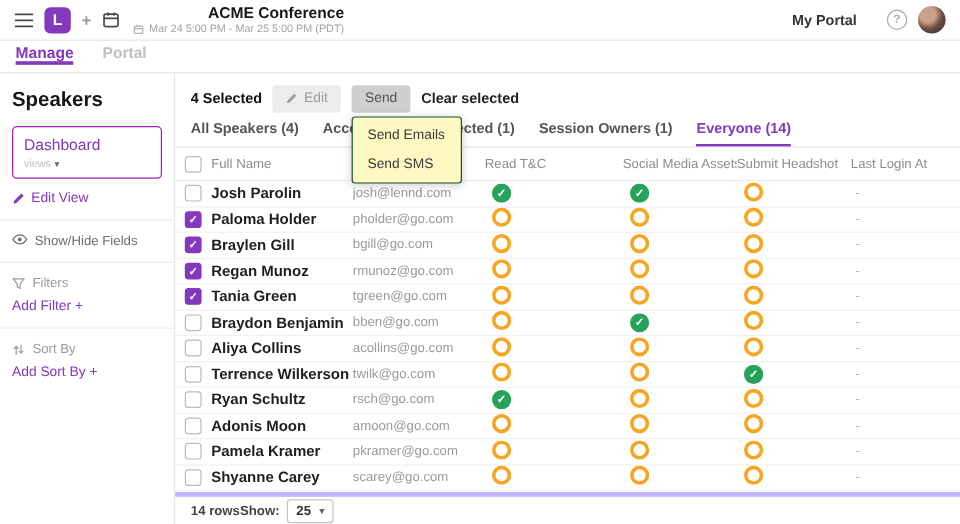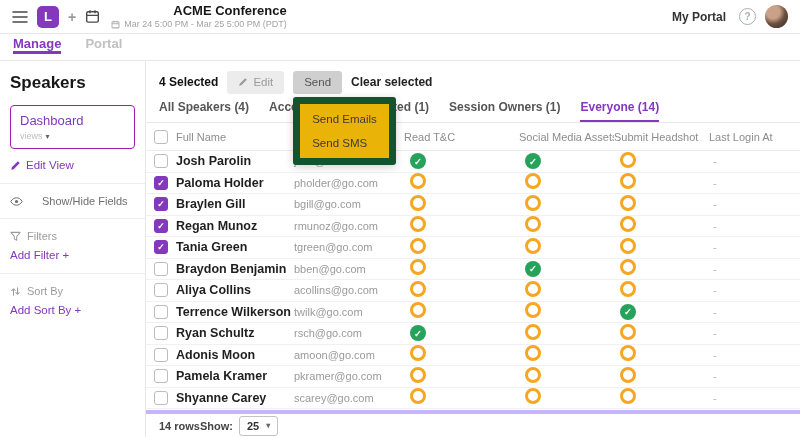--- a/index.html
+++ b/index.html
@@ -8,49 +8,49 @@
   body{font-family:"Liberation Sans",sans-serif;background:#fff;color:#222;overflow:hidden;font-size:12px;}
 
   .top-bar{height:34px;display:flex;align-items:center;padding:0 12px;border-bottom:1px solid #e7e7e7;gap:9px;}
   .icon-btn{display:flex;align-items:center;justify-content:center;color:#4a4a4a;}
   .logo{width:22px;height:22px;border-radius:5px;background:var(--accent);color:#fff;font-weight:bold;font-size:13px;display:flex;align-items:center;justify-content:center;}
   .plus{color:#9a9a9a;font-size:14px;font-weight:bold;}
   .event-block{display:flex;flex-direction:column;margin-left:2px;text-align:right;}
   .event-name{font-size:13px;font-weight:bold;color:#171717;line-height:14px;}
   .event-dates{display:flex;align-items:center;gap:4px;color:#a3a3a3;font-size:9px;margin-top:1px;}
   .spacer{flex:1;}
-  .my-portal{font-size:12px;font-weight:bold;color:#333;margin-right:4px;}
+  .my-portal{font-size:12px;font-weight:bold;color:#333;margin-right:16px;}
   .help{width:17px;height:17px;border-radius:50%;border:1.5px solid #a9adb3;color:#a9adb3;font-size:10px;font-weight:bold;display:flex;align-items:center;justify-content:center;}
   .avatar{width:23px;height:23px;border-radius:50%;background:radial-gradient(circle at 35% 30%, #c9a189 0 30%, #6b4f3f 55%, #2e2a28 100%);}
 
   .nav-bar{height:27px;display:flex;align-items:flex-start;gap:24px;padding:0 13px;border-bottom:1px solid #e7e7e7;}
   .ntab{display:flex;align-items:center;font-size:13px;font-weight:bold;border-bottom:3px solid transparent;padding-top:2px;}
   .ntab.active{color:var(--accent);border-bottom-color:var(--accent);}
   .ntab.inactive{color:#c0c0c0;}
 
   .content{display:flex;height:376px;}
   .sidebar{width:146px;border-right:1px solid #e7e7e7;padding:10px 10px 0;flex-shrink:0;}
   .side-title{font-size:17px;font-weight:bold;color:#161616;margin:2px 0 12px;}
   .view-card{border:1px solid #a21caf;border-radius:4px;padding:7px 9px;margin-bottom:10px;}
   .view-name{color:var(--accent);font-size:13px;}
   .views-label{color:#bdbdbd;font-size:9px;margin-top:3px;display:flex;align-items:center;gap:3px;}
   .side-link{color:var(--accent);font-size:11.5px;display:flex;align-items:center;gap:5px;margin:6px 0 12px;}
   .sep{border-top:1px solid #ededed;margin:0 -10px;}
-  .side-item{display:flex;align-items:center;gap:19px;color:#6e6e6e;font-size:11px;margin:11px 0;}
+  .side-item{display:flex;gap:6px;color:#6e6e6e;font-size:11px;margin:11px 0;}
   .side-label{display:flex;align-items:center;gap:6px;color:#9b9b9b;font-size:11px;margin:11px 0 7px;}
 
   .main{flex:1;display:flex;flex-direction:column;position:relative;min-width:0;}
   .toolbar{height:36px;display:flex;align-items:center;gap:9px;padding:6px 13px 0;}
   .sel-count{font-size:12px;font-weight:bold;color:#111;}
   .btn{height:23px;border-radius:3px;display:flex;align-items:center;gap:5px;padding:0 11px;font-size:11.5px;}
   .btn-edit{background:#ececec;color:#9b9b9b;}
   .btn-send{background:#cfcfcf;color:#555;}
   .clear{font-size:12px;font-weight:bold;color:#222;}
   .send-wrap{position:relative;}
-  .menu{position:absolute;top:calc(100% + 3px);left:0;background:#eab308;border:7px solid #14532d;border-radius:3px;box-shadow:0 2px 8px rgba(0,0,0,.18);z-index:20;min-width:92px;padding:3px 0;}
+  .menu{position:absolute;top:calc(100% + 3px);left:0;background:#fef9c3;border:1px solid #14532d;border-radius:3px;box-shadow:0 2px 8px rgba(0,0,0,.18);z-index:20;min-width:92px;padding:3px 0;}
   .menu-item{padding:6px 12px;font-size:11.5px;color:#3c3c3c;white-space:nowrap;}
 
   .vtabs{height:26px;display:flex;align-items:flex-end;gap:20px;padding:0 13px;border-bottom:1px solid #e7e7e7;}
   .vtab{font-size:12px;font-weight:bold;color:#555;padding-bottom:6px;border-bottom:2px solid transparent;white-space:nowrap;}
   .vtab.active{color:var(--accent);border-bottom-color:var(--accent);}
 
   .grid{display:grid;grid-template-columns:30px 118px 110px 115px 95px 95px 1fr;align-items:center;}
   .thead{height:28px;border-bottom:1px solid #ececec;color:#8d8d8d;font-size:11px;}
   .trow{height:21.5px;border-bottom:1px solid #f1f1f1;}
   .cell{padding-right:6px;overflow:hidden;white-space:nowrap;}

